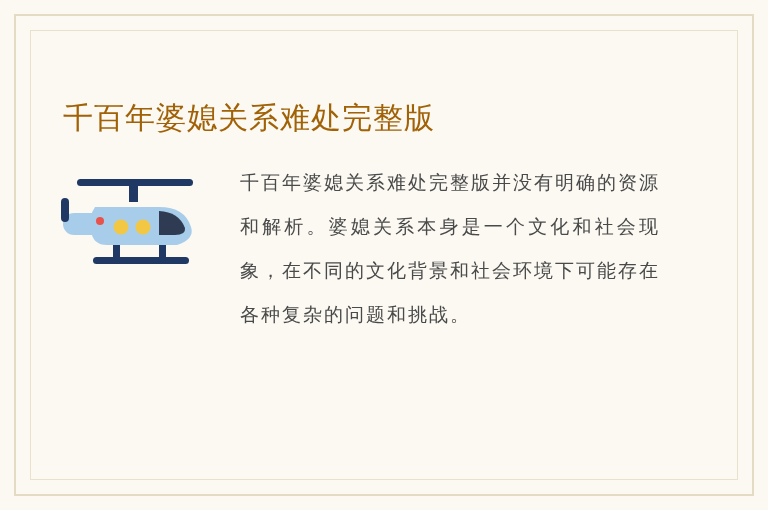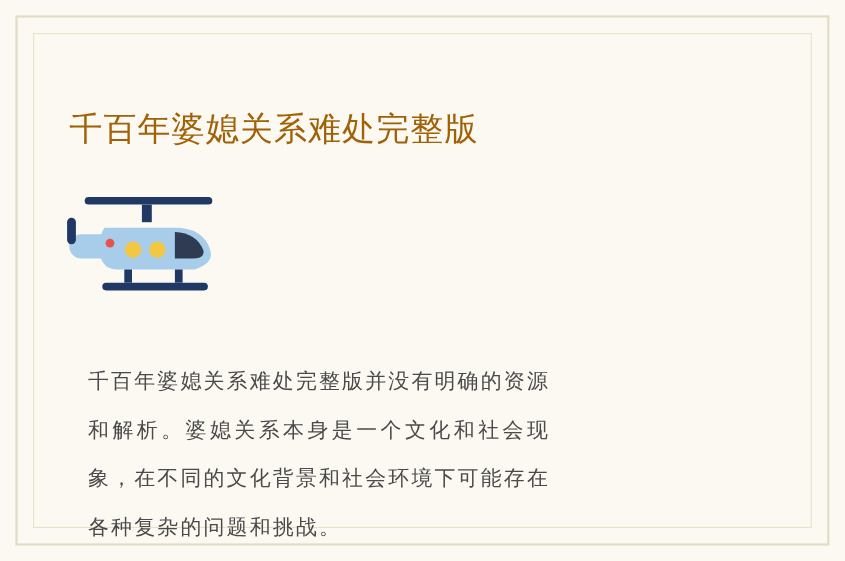--- a/index.html
+++ b/index.html
@@ -53,21 +53,21 @@
     letter-spacing: 1px;
     white-space: nowrap;
     margin-top: 36px;
   }
   .content {
     position: absolute;
     left: 55px;
     top: 160px;
     right: 55px;
     display: flex;
-    flex-direction: column;
+    flex-direction: row;
     align-items: flex-start;
   }
   .illustration {
     width: 160px;
     height: 120px;
     flex: 0 0 160px;
     position: relative;
     margin-top: 5px;
   }
   .illustration svg {

